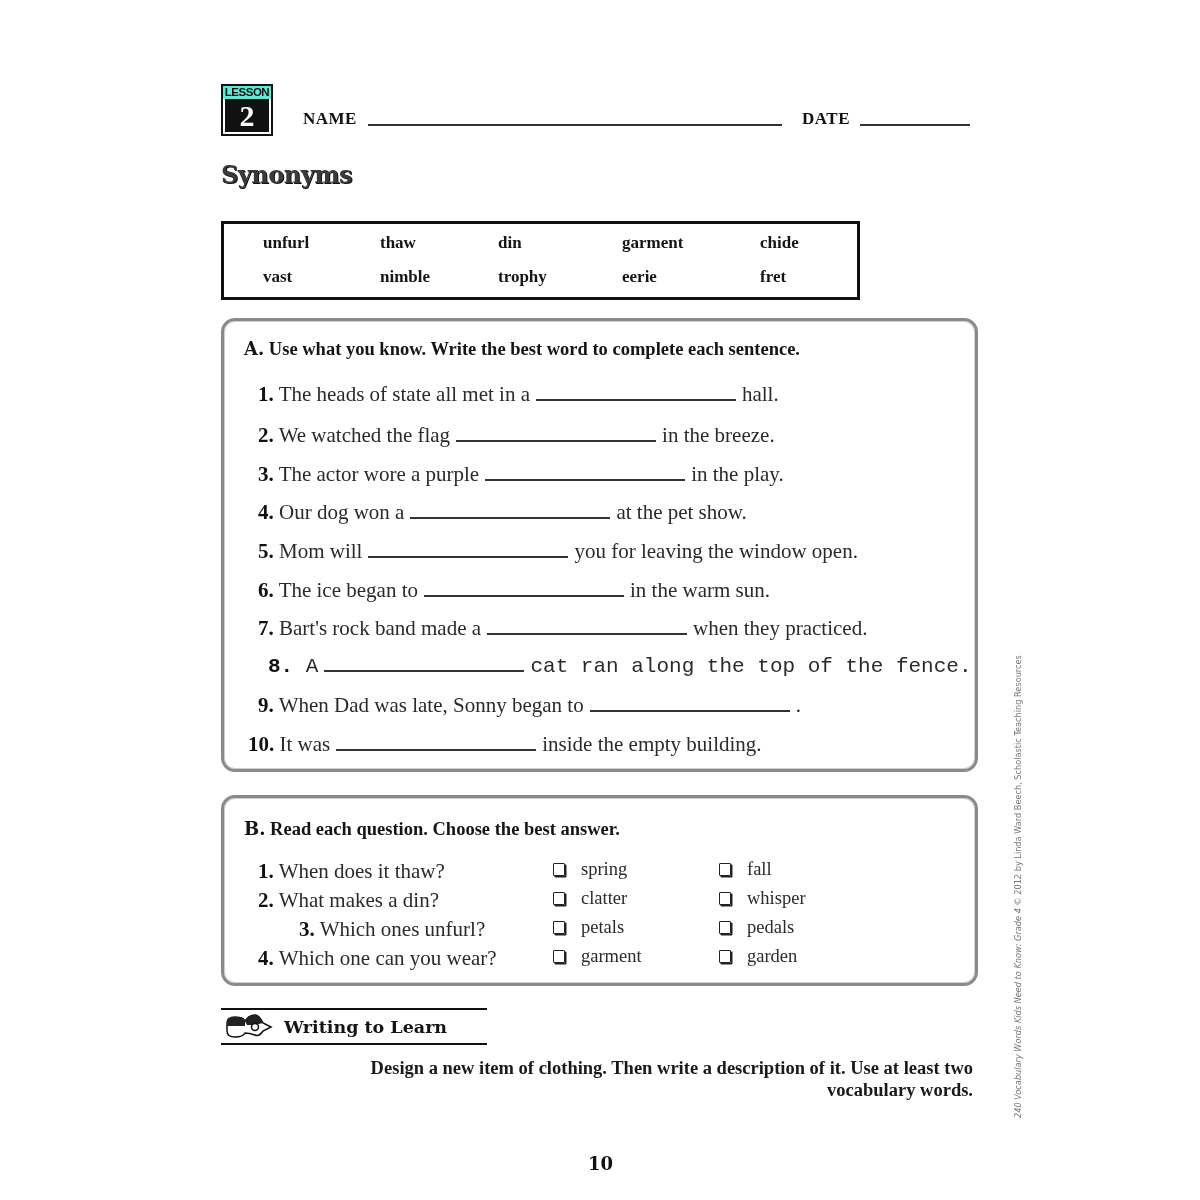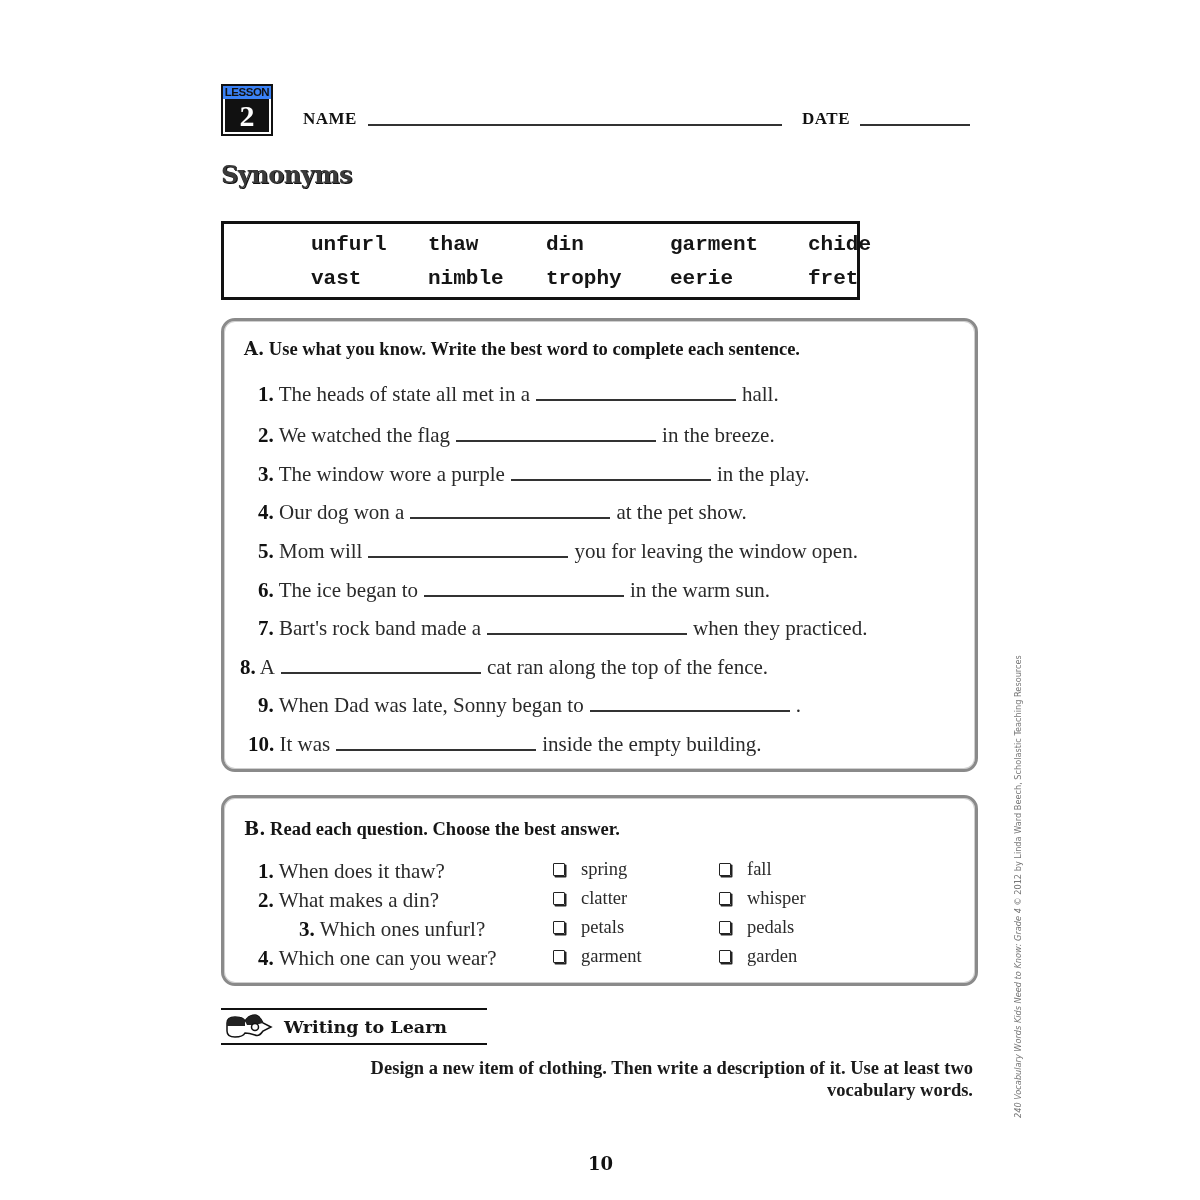--- a/index.html
+++ b/index.html
@@ -12,21 +12,21 @@
     .abs { position: absolute; }
 
     
     .lesson-badge {
       left: 221px; top: 84px; width: 52px; height: 52px;
       border: 2px solid #111; background: #fff; box-sizing: border-box;
     }
     .lesson-badge .lbl {
       display: block; height: 13px; line-height: 13px; text-align: center;
       font-family: "Liberation Sans", sans-serif; font-weight: bold; font-size: 11.5px;
-      letter-spacing: -0.5px; color: #111; background: #3b82f6;
+      letter-spacing: -0.5px; color: #111; background: #5eead4;
     }
     .lesson-badge .num {
       display: block; margin: 0 2px 2px 2px; height: 33px; background: #111; color: #fff;
       text-align: center; line-height: 34px; font-weight: bold; font-size: 30px;
       font-family: "Liberation Serif", serif;
     }
     .hdr-label {
       font-family: "Liberation Serif", serif; font-weight: bold; font-size: 17px;
       letter-spacing: 0.5px; color: #111;
     }
@@ -37,22 +37,22 @@
       font-size: 24px; color: #3a3a3a; letter-spacing: -0.5px;
       text-shadow: 1px 1px 0 #111;
     }
 
     
     .word-box {
       left: 221px; top: 221px; width: 639px; height: 79px;
       border: 3px solid #111; box-sizing: border-box;
     }
     .word {
-      font-family: Liberation Mono, monospace; font-weight: bold;
-      font-size: 21px; color: #151515; margin-left: 48px;
+      font-family: Liberation Serif, serif; font-weight: bold;
+      font-size: 17px; color: #151515;
     }
 
     
     .section-box {
       left: 221px; width: 757px; box-sizing: border-box;
       border: 3px solid #8a8a8a; border-radius: 14px;
       box-shadow: inset 0 0 0 1px #cfcfcf;
     }
     .sec-head {
       font-family: "Liberation Serif", serif; font-weight: bold; font-size: 18.5px; color: #151515;
@@ -134,39 +134,39 @@
 <div class="abs item" style="left:258px; top:382px;">
   <span class="n">1.</span>
   <span>The heads of state all met in a</span><span class="blank"></span><span>hall.</span>
 </div>
 <div class="abs item" style="left:258px; top:423px;">
   <span class="n">2.</span>
   <span>We watched the flag</span><span class="blank"></span><span>in the breeze.</span>
 </div>
 <div class="abs item" style="left:258px; top:462px;">
   <span class="n">3.</span>
-  <span>The window wore a purple</span><span class="blank"></span><span>in the play.</span>
+  <span>The actor wore a purple</span><span class="blank"></span><span>in the play.</span>
 </div>
 <div class="abs item" style="left:258px; top:500px;">
   <span class="n">4.</span>
   <span>Our dog won a</span><span class="blank"></span><span>at the pet show.</span>
 </div>
 <div class="abs item" style="left:258px; top:539px;">
   <span class="n">5.</span>
   <span>Mom will</span><span class="blank"></span><span>you for leaving the window open.</span>
 </div>
 <div class="abs item" style="left:258px; top:578px;">
   <span class="n">6.</span>
   <span>The ice began to</span><span class="blank"></span><span>in the warm sun.</span>
 </div>
 <div class="abs item" style="left:258px; top:616px;">
   <span class="n">7.</span>
   <span>Bart's rock band made a</span><span class="blank"></span><span>when they practiced.</span>
 </div>
-<div class="abs item" style="left:240px; top:655px;">
+<div class="abs item" style="left:268px; top:655px;font-family:Liberation Mono, monospace;">
   <span class="n">8.</span>
   <span>A</span><span class="blank"></span><span>cat ran along the top of the fence.</span>
 </div>
 <div class="abs item" style="left:258px; top:693px;">
   <span class="n">9.</span>
   <span>When Dad was late, Sonny began to</span><span class="blank"></span><span>.</span>
 </div>
 <div class="abs item" style="left:248px; top:732px;">
   <span class="n">10.</span>
   <span>It was</span><span class="blank"></span><span>inside the empty building.</span>

